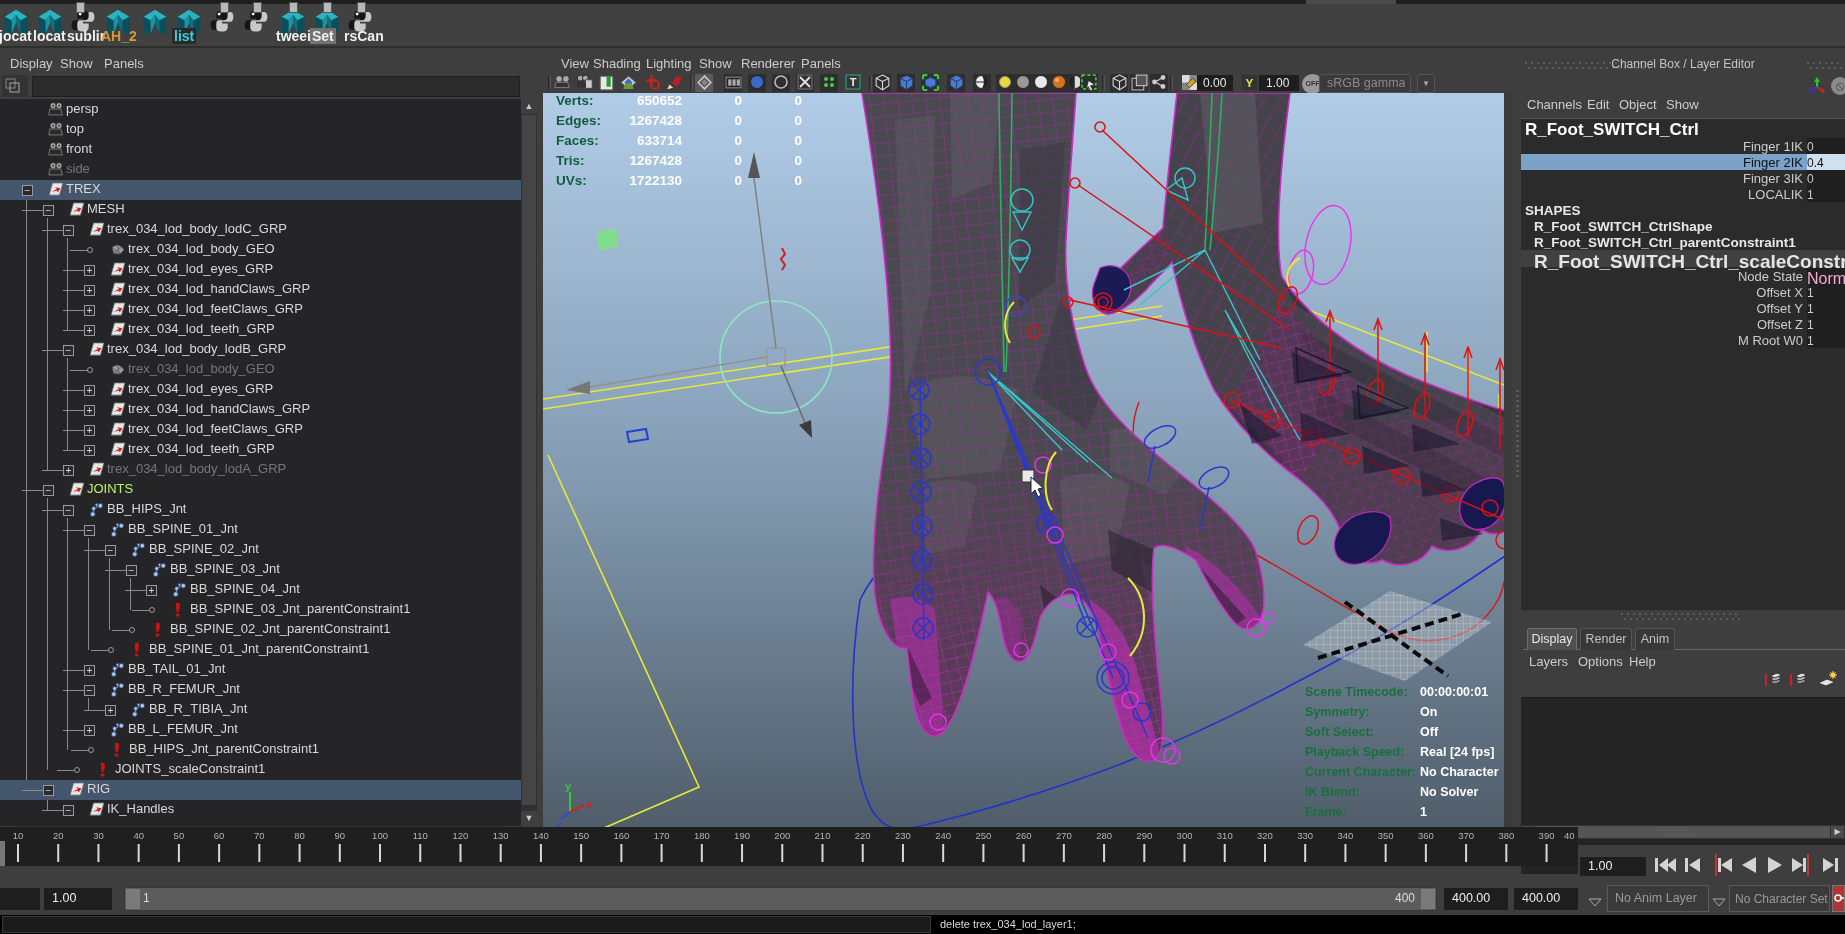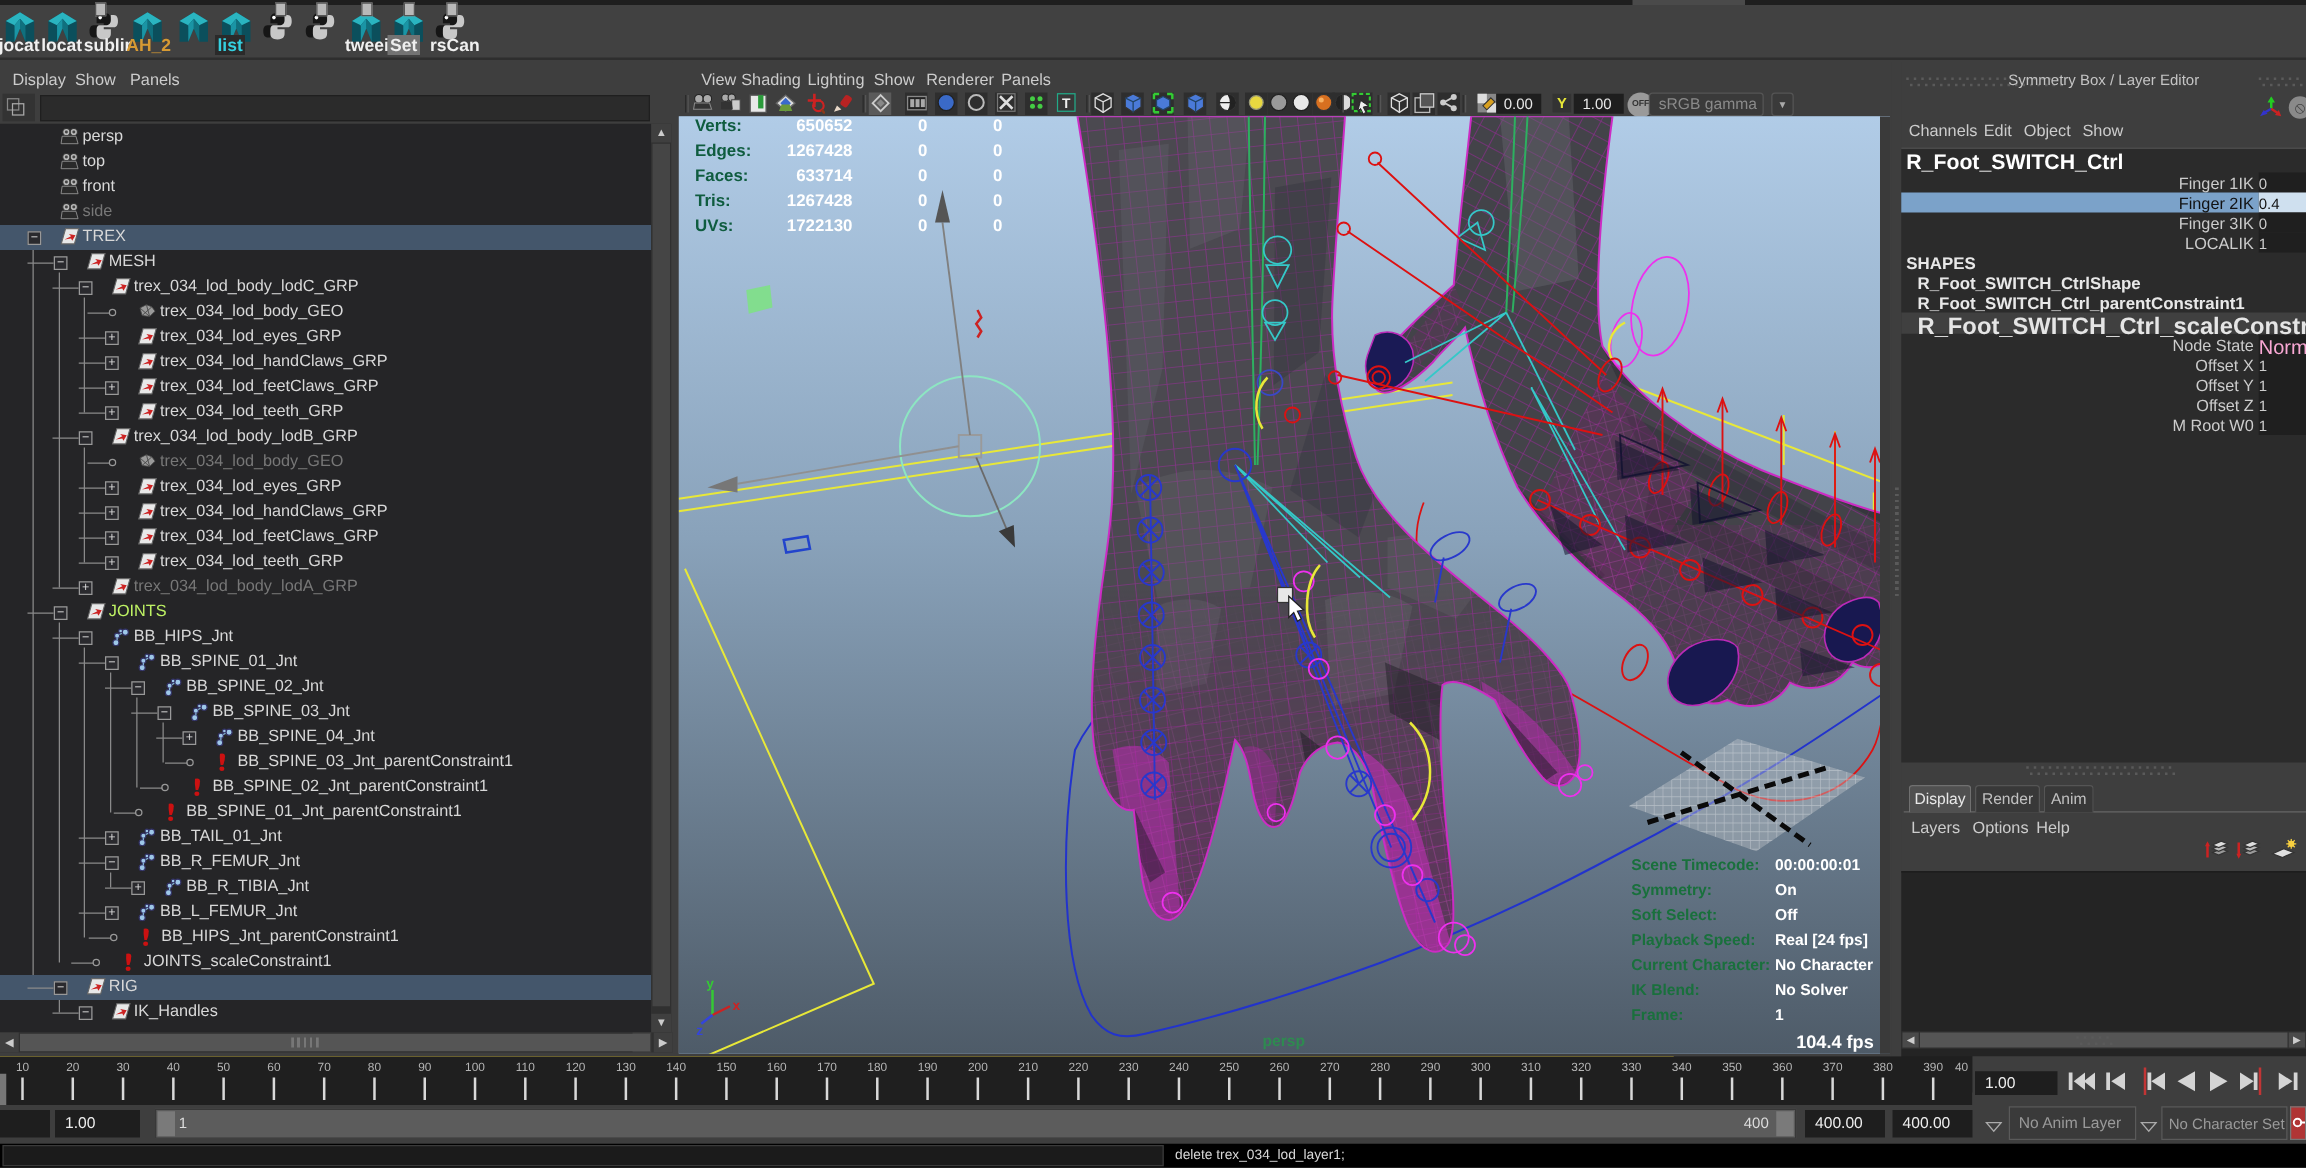--- a/index.html
+++ b/index.html
@@ -830,21 +830,21 @@
         <div class="abs" style="left:79px;top:17px;width:2px;height:2px;background:#5a5a5a"></div>
         <div class="abs" style="left:85px;top:17px;width:2px;height:2px;background:#5a5a5a"></div>
         <div class="abs" style="left:91px;top:17px;width:2px;height:2px;background:#5a5a5a"></div>
         <div class="abs" style="left:97px;top:17px;width:2px;height:2px;background:#5a5a5a"></div>
         <div class="abs" style="left:103px;top:17px;width:2px;height:2px;background:#5a5a5a"></div>
         <div class="abs" style="left:109px;top:17px;width:2px;height:2px;background:#5a5a5a"></div>
         <div class="abs" style="left:115px;top:17px;width:2px;height:2px;background:#5a5a5a"></div>
         <div class="abs" style="left:121px;top:17px;width:2px;height:2px;background:#5a5a5a"></div>
         <div class="abs" style="left:127px;top:17px;width:2px;height:2px;background:#5a5a5a"></div>
       </div>
-      <div class="abs" style="left:0;top:7px;width:324px;height:16px;text-align:center;color:#c4c4c4;font-size:12px">Symmetry Box / Layer Editor</div>
+      <div class="abs" style="left:0;top:7px;width:324px;height:16px;text-align:center;color:#c4c4c4;font-size:12px">Channel Box / Layer Editor</div>
       <div class="abs" style="left:0;top:0;width:0;height:0">
         <div class="abs" style="left:286px;top:12px;width:2px;height:2px;background:#5a5a5a"></div>
         <div class="abs" style="left:292px;top:12px;width:2px;height:2px;background:#5a5a5a"></div>
         <div class="abs" style="left:298px;top:12px;width:2px;height:2px;background:#5a5a5a"></div>
         <div class="abs" style="left:304px;top:12px;width:2px;height:2px;background:#5a5a5a"></div>
         <div class="abs" style="left:310px;top:12px;width:2px;height:2px;background:#5a5a5a"></div>
         <div class="abs" style="left:316px;top:12px;width:2px;height:2px;background:#5a5a5a"></div>
         <div class="abs" style="left:289px;top:17px;width:2px;height:2px;background:#5a5a5a"></div>
         <div class="abs" style="left:295px;top:17px;width:2px;height:2px;background:#5a5a5a"></div>
         <div class="abs" style="left:301px;top:17px;width:2px;height:2px;background:#5a5a5a"></div>
@@ -980,21 +980,21 @@
         <div class="abs" style="left:158px;top:779px;width:2px;height:2px;background:#5a5a5a"></div>
         <div class="abs" style="left:164px;top:779px;width:2px;height:2px;background:#5a5a5a"></div>
         <div class="abs" style="left:143px;top:784px;width:2px;height:2px;background:#5a5a5a"></div>
         <div class="abs" style="left:149px;top:784px;width:2px;height:2px;background:#5a5a5a"></div>
         <div class="abs" style="left:155px;top:784px;width:2px;height:2px;background:#5a5a5a"></div>
         <div class="abs" style="left:161px;top:784px;width:2px;height:2px;background:#5a5a5a"></div>
         <div class="abs" style="left:167px;top:784px;width:2px;height:2px;background:#5a5a5a"></div>
       </div>
     </div>
 
-<div class="abs" style="left:0;top:845px;width:1339px;height:39px;background:#fde047" id="timeline"><svg width="1578" height="39">
+<div class="abs" style="left:0;top:827px;width:1339px;height:39px;background:#5eead4" id="timeline"><svg width="1578" height="39">
         <rect x="0" y="0" width="1578" height="39" fill="#1f1f1f"></rect>
         <text x="18" y="12" fill="#b4b4b4" font-size="9.5" text-anchor="middle" font-family="Liberation Sans">10</text>
         <rect x="17" y="17" width="2" height="18" fill="#d8d8d8"></rect>
         <text x="58.225" y="12" fill="#b4b4b4" font-size="9.5" text-anchor="middle" font-family="Liberation Sans">20</text>
         <rect x="57.225" y="17" width="2" height="18" fill="#d8d8d8"></rect>
         <text x="98.45" y="12" fill="#b4b4b4" font-size="9.5" text-anchor="middle" font-family="Liberation Sans">30</text>
         <rect x="97.45" y="17" width="2" height="18" fill="#d8d8d8"></rect>
         <text x="138.675" y="12" fill="#b4b4b4" font-size="9.5" text-anchor="middle" font-family="Liberation Sans">40</text>
         <rect x="137.675" y="17" width="2" height="18" fill="#d8d8d8"></rect>
         <text x="178.9" y="12" fill="#b4b4b4" font-size="9.5" text-anchor="middle" font-family="Liberation Sans">50</text>

